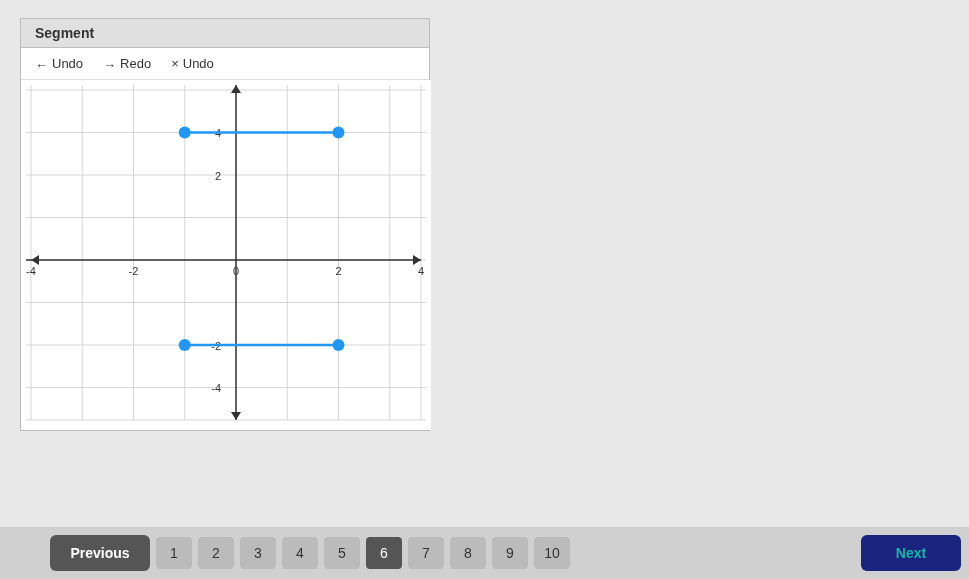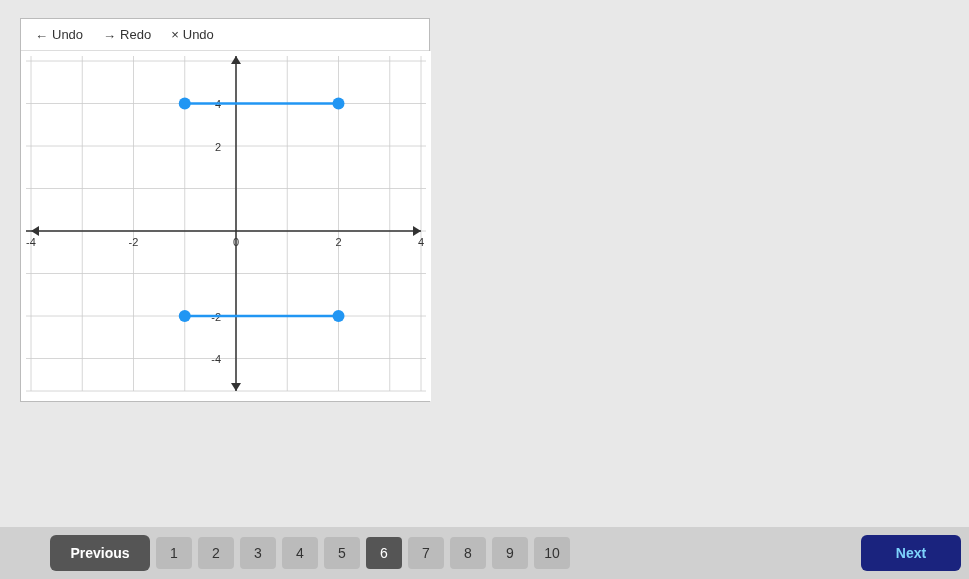--- a/index.html
+++ b/index.html
@@ -114,38 +114,41 @@
       text-align: center;
     }
 
     .page-num-btn.active {
       background: #555;
       color: white;
     }
 
     .nav-next-btn {
       background: #1a237e;
-      color: #7dd3fc;
+      color: #14b8a6;
       border: none;
       border-radius: 6px;
       padding: 10px 24px;
       font-size: 14px;
       cursor: pointer;
       font-weight: bold;
       min-width: 100px;
     }
 
     .spacer { flex: 1; }
   </style>
 </head>
 <body>
 
 <div class="main-content">
 
   <div class="tool-panel">
+    <div class="tool-tab">
+      <span>Segment</span>
+    </div>
     <div class="tool-controls">
       <button class="tool-btn">
         <span>←</span>
         <span>Undo</span>
       </button>
       <button class="tool-btn">
         <span>→</span>
         <span>Redo</span>
       </button>
       <button class="tool-btn">

